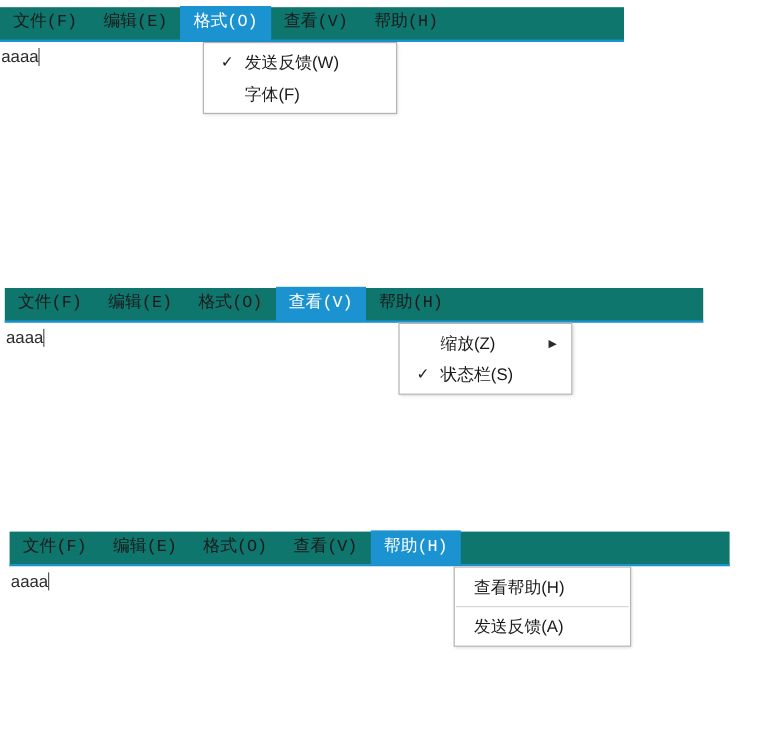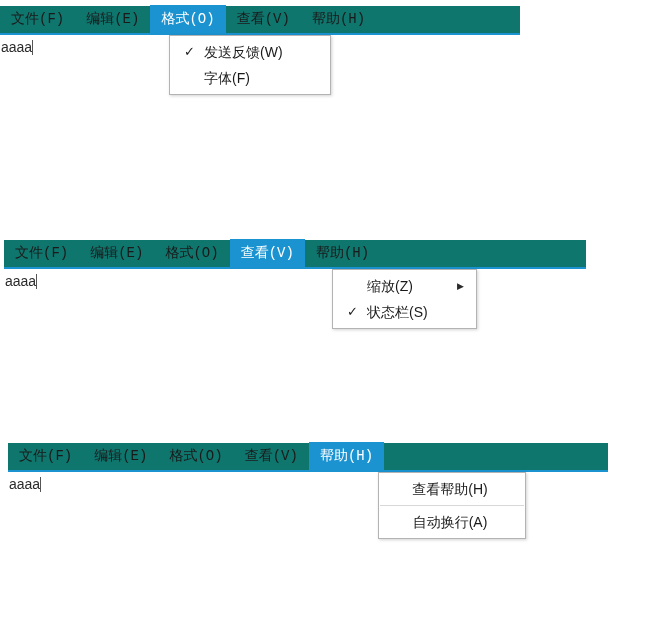--- a/index.html
+++ b/index.html
@@ -122,21 +122,21 @@
   #dd1 { left: 169px; top: 29px; width: 162px; }
 
   
   #win2 { left: 4px;  top: 240px; width: 582px; }
   #win2 .editor { height: 140px; }
   #dd2 { left: 280px; top: 29px; width: 145px; margin-left: 48px; }
 
   
   #win3 { left: 8px;  top: 443px; width: 600px; }
   #win3 .editor { height: 160px; }
-  #dd3 { left: 370px; top: 29px; width: 148px; text-align: center; }
+  #dd3 { left: 370px; top: 29px; width: 148px; }
   #dd3 .dd-item { padding-left: 16px; padding-right: 20px; }
 </style>
 </head>
 <body>
 
 <div class="np-window" id="win1">
   <div class="menubar">
     <div class="menu-item">文件(F)</div>
     <div class="menu-item">编辑(E)</div>
     <div class="menu-item active">格式(O)</div>
@@ -190,16 +190,16 @@
   </div>
   <div class="editor">
     <div class="editor-text"><span>aaaa</span><span class="caret"></span></div>
   </div>
   <div class="dropdown" id="dd3">
     <div class="dd-item">
       <span>查看帮助(H)</span>
     </div>
     <div class="dd-sep"></div>
     <div class="dd-item">
-      <span>自动换行(A)</span>
+      <span>发送反馈(A)</span>
     </div>
   </div>
 </div>
 
 </body></html>

